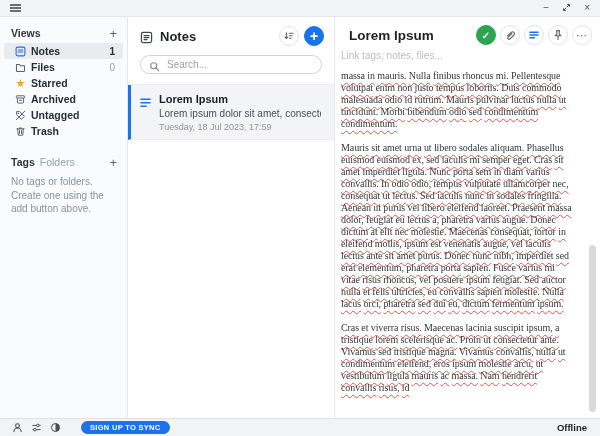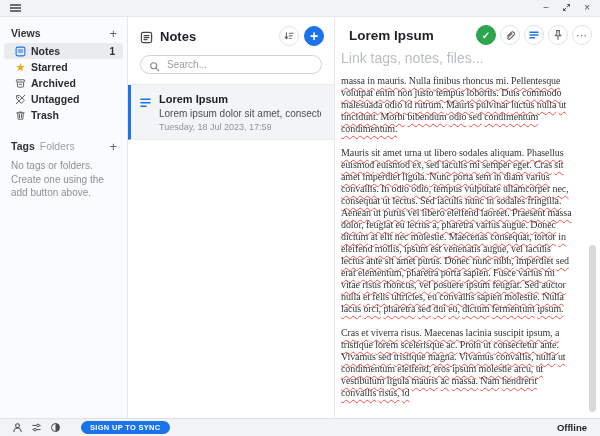--- a/index.html
+++ b/index.html
@@ -62,21 +62,21 @@
                        overflow:hidden; max-width:162px; }
   .note-item-date { font-size:9px; color:#8f9499; }
 
   
   .editor-panel { flex:1; min-width:0; background:#fff; display:flex; flex-direction:column; position:relative; }
   .ed-header { display:flex; align-items:center; padding:8px 8px 0 14px; }
   .ed-title { font-size:13.5px; font-weight:bold; color:#1f2124; }
   .ed-toolbar { margin-left:auto; display:flex; gap:4px; align-items:center; }
   .circle-btn.saved { background:#2da44e; border-color:#2da44e; color:#fff; font-size:10px; font-weight:bold; }
   .more-dots { font-size:11px; color:#5f6368; letter-spacing:1px; line-height:8px; }
-  .ed-link-row { padding:5px 0 0 6px; font-size:14px; color:#b9bdc2; }
+  .ed-link-row { padding:5px 0 0 6px; font-size:10px; color:#b9bdc2; }
   .ed-content { flex:1; min-height:0; overflow:hidden; padding:9px 27px 0 6px;
                 font-size:10px; line-height:12px; letter-spacing:-0.1px; color:#33373a;font-family:Liberation Serif, serif; }
   .ed-content p { margin:0 0 12px 0; }
   .sp { text-decoration:underline; text-decoration-style:wavy; text-decoration-color:#e8514a;
         text-decoration-thickness:1px; text-underline-offset:2.5px; text-decoration-skip-ink:none; }
   .ed-scrollbar { position:absolute; right:4px; top:228px; width:7px; height:167px;
                   border-radius:3.5px; background:#d7d9db; cursor:pointer; }
 
   
   .statusbar { flex:none; height:18px; background:#f2f3f4; border-top:1px solid #e0e1e3;
@@ -122,20 +122,29 @@
         <span class="side-icon">
           <svg width="11" height="11" viewBox="0 0 11 11">
               <rect x="1.1" y="1.1" width="8.8" height="8.8" rx="1.6" fill="none" stroke="#1a73e8" stroke-width="1.1"></rect>
               <path d="M3.3 4h4.4M3.3 6h4.4" stroke="#1a73e8" stroke-width="1.1" stroke-linecap="round"></path>
             </svg>
         </span>
         <span class="side-label">Notes</span>
         <span class="side-count count-strong">1</span>
       </div>
 
+      <div class="side-item">
+        <span class="side-icon">
+          <svg width="11" height="11" viewBox="0 0 11 11">
+              <path d="M1.5 2.5h3l1 1.3h4v4.9a.8.8 0 0 1-.8.8H2.3a.8.8 0 0 1-.8-.8z" fill="none" stroke="#5f6368" stroke-width="1.1" stroke-linejoin="round"></path>
+            </svg>
+        </span>
+        <span class="side-label">Files</span>
+        <span class="side-count count-dim">0</span>
+      </div>
 
       <div class="side-item">
         <span class="side-icon">
             <span class="star-glyph">★</span>
           </span>
         <span class="side-label">Starred</span>
       </div>
 
       <div class="side-item">
         <span class="side-icon">

